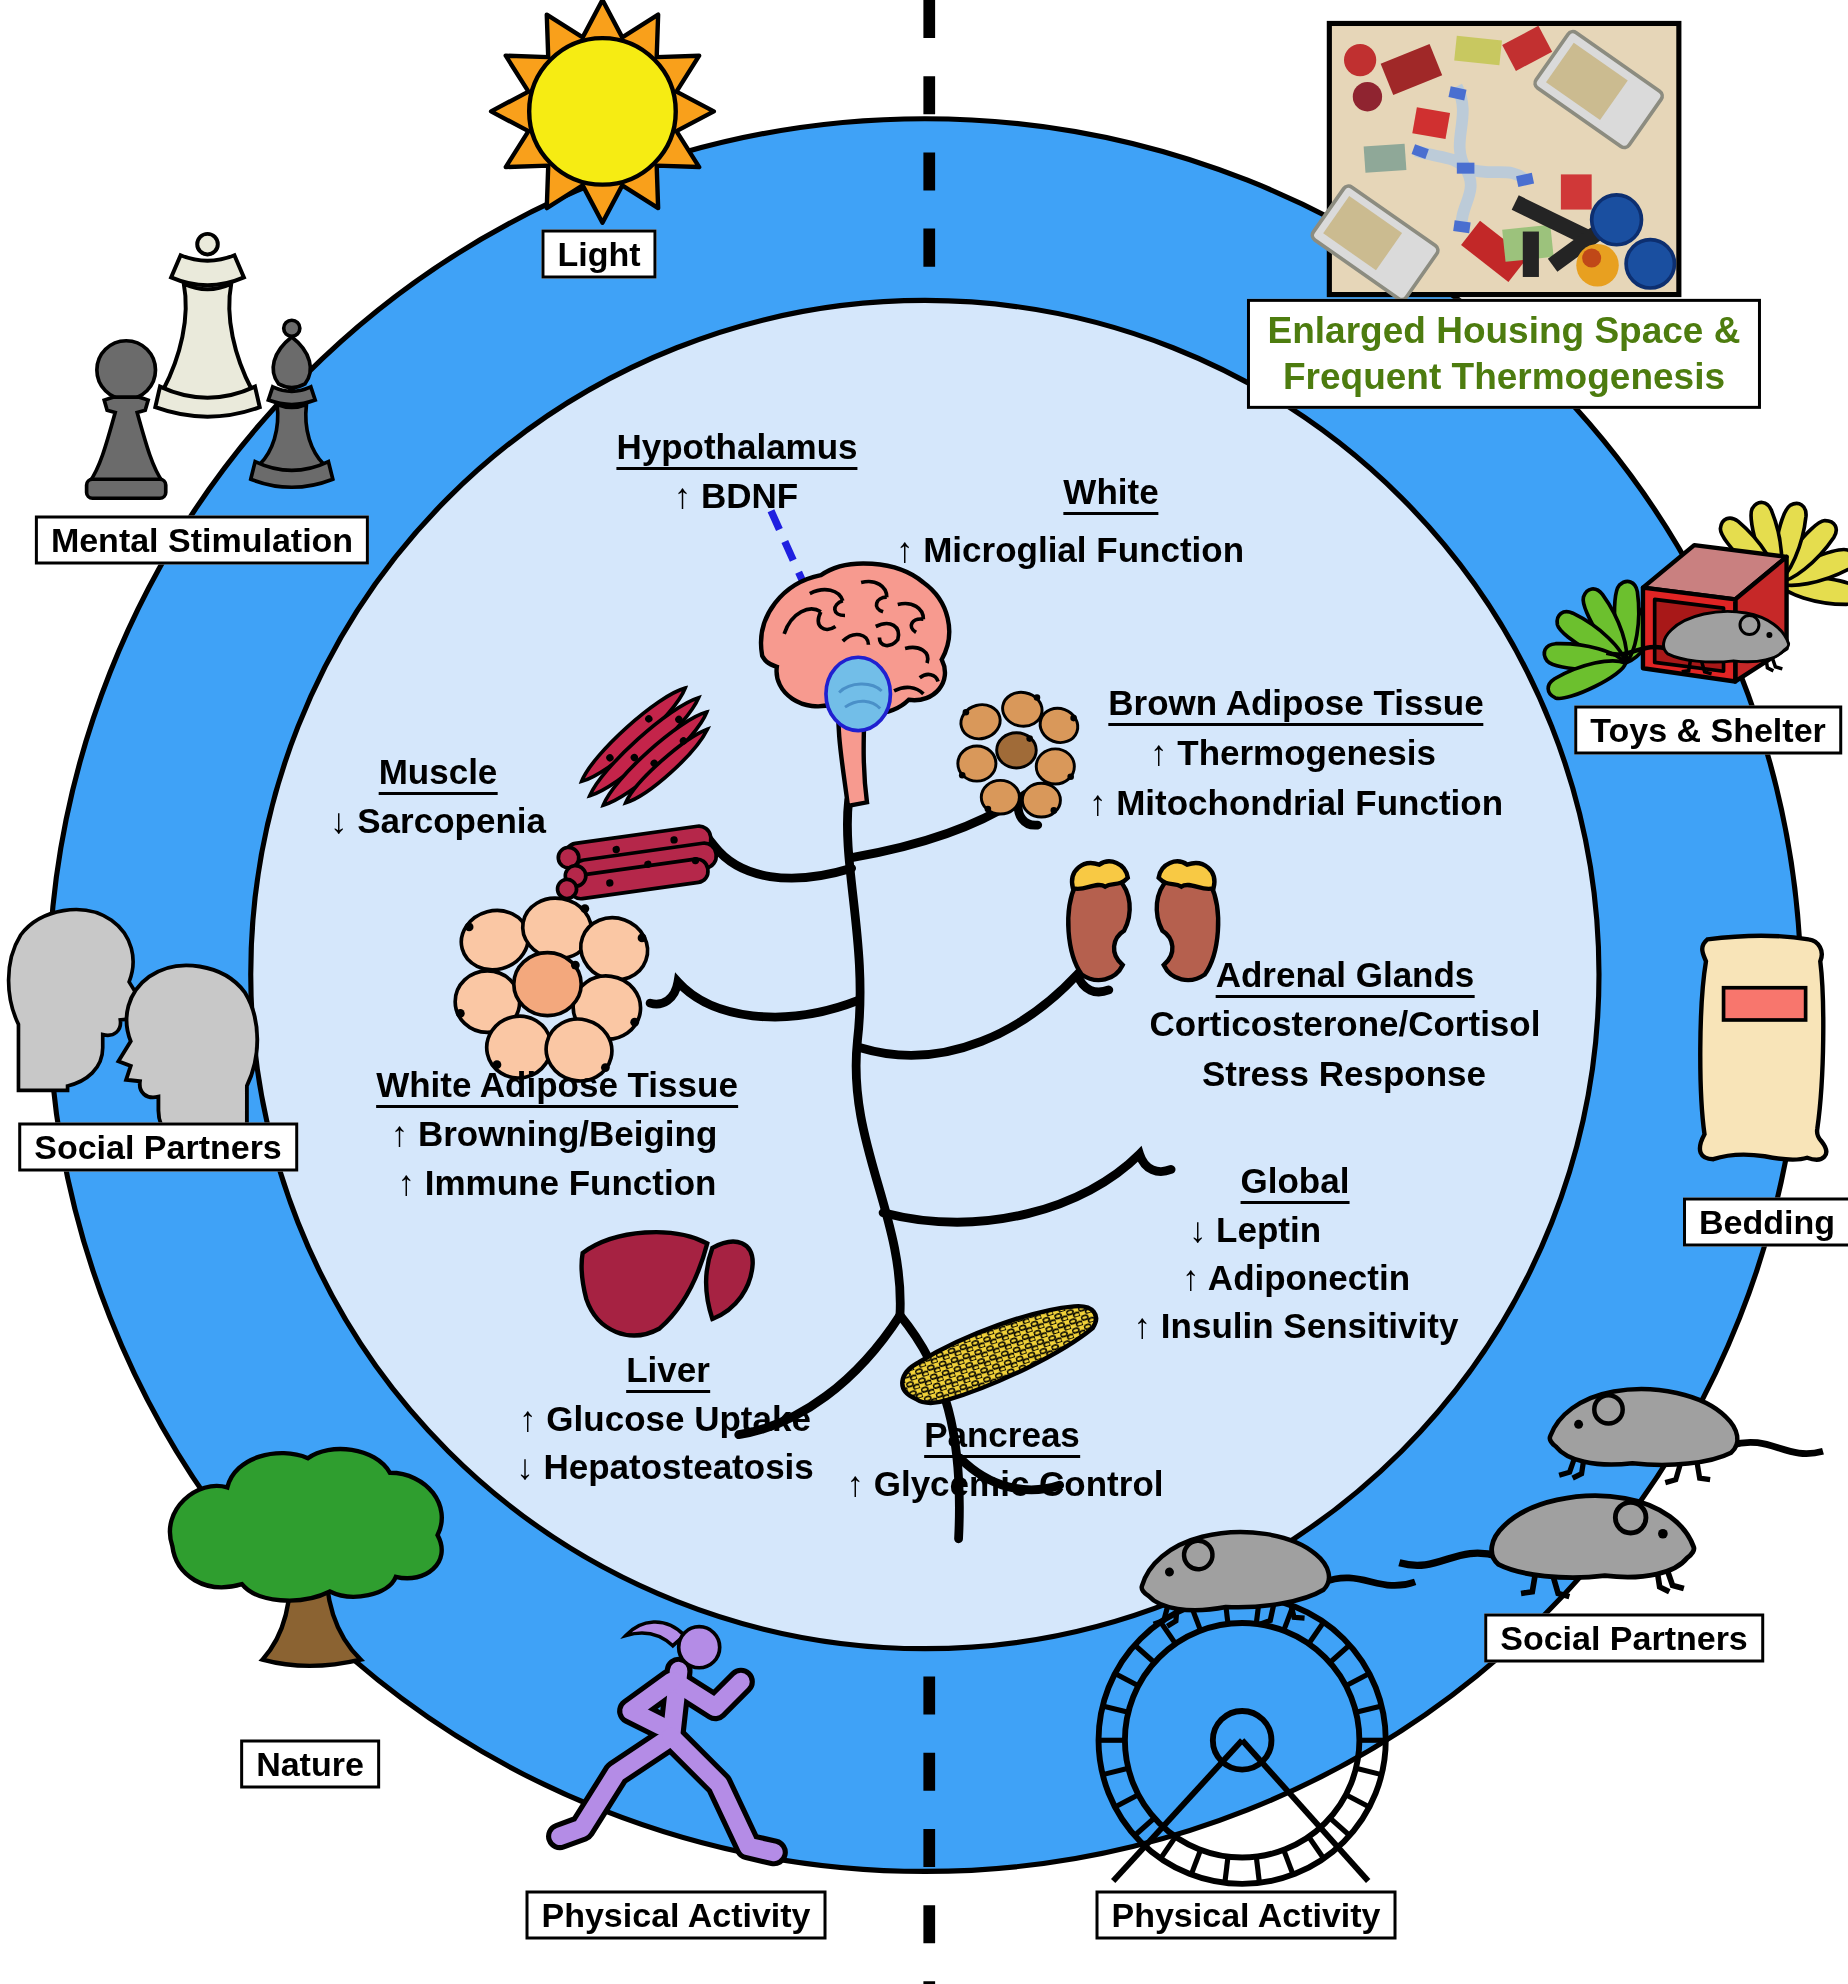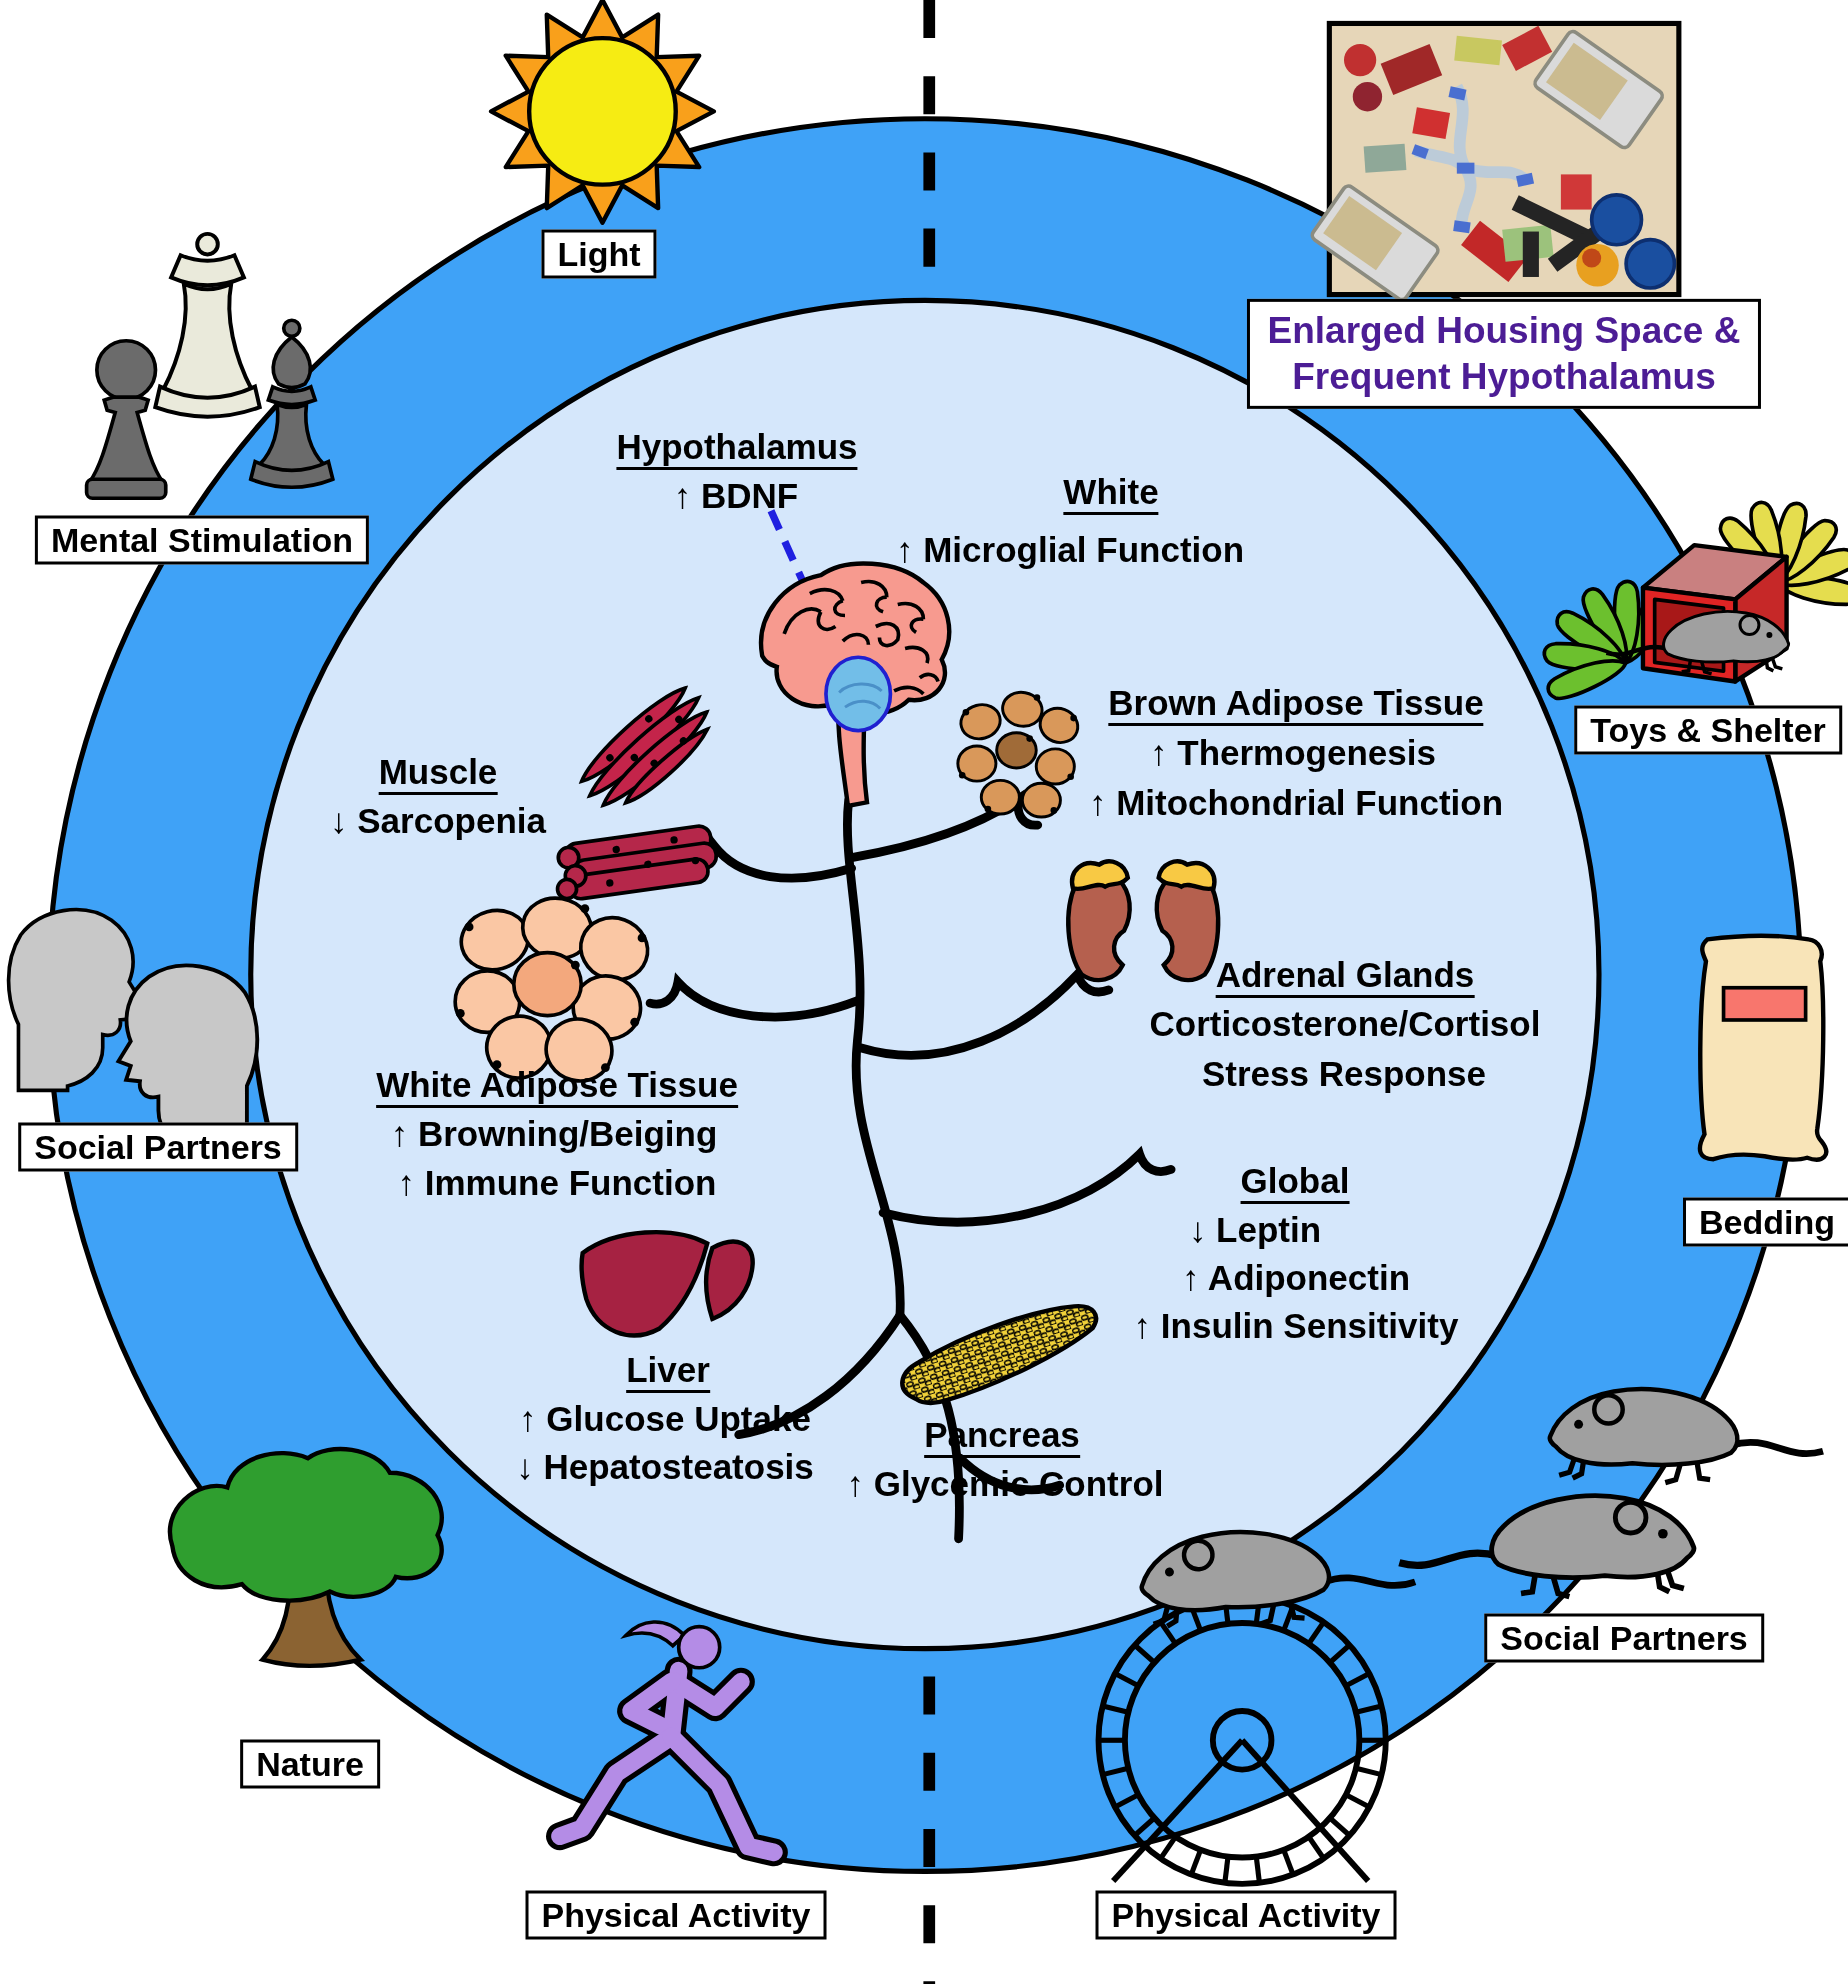--- a/index.html
+++ b/index.html
@@ -5,21 +5,21 @@
   html,body{margin:0;padding:0;background:#fff;}
   #stage{position:relative;width:1849px;height:1985px;background:#fff;overflow:hidden;
          font-family:"Liberation Sans","DejaVu Sans",sans-serif;}
   #art{position:absolute;left:0;top:0;z-index:1;}
   .tl{position:absolute;transform:translate(-50%,-50%);font-weight:700;font-size:35px;color:#000;
       white-space:nowrap;z-index:3;}
   .tl.title span{border-bottom:3.7px solid #000;padding-bottom:1px;}
   .box{position:absolute;transform:translate(-50%,-50%);background:#fff;border:3.7px solid #000;
        font-weight:700;font-size:34px;color:#000;padding:2px 13px;white-space:nowrap;z-index:4;}
   .caption{position:absolute;transform:translate(-50%,-50%);background:#fff;border:3.7px solid #000;
-       font-weight:700;font-size:37px;line-height:1.25;color:#4c1d95;padding:5.9px 17.6px;text-align:center;
+       font-weight:700;font-size:37px;line-height:1.25;color:#4d7c0f;padding:5.9px 17.6px;text-align:center;
        white-space:nowrap;z-index:4;}
 </style>
 </head>
 <body>
 
 <div id="stage">
 
 <svg id="art" width="1849" height="1985" viewBox="0 0 2523 2709" xmlns="http://www.w3.org/2000/svg">
   <defs>
     <pattern id="pdots" width="17" height="13" patternUnits="userSpaceOnUse">
@@ -371,21 +371,21 @@
 <div class="tl title" style="left:1002px;top:1435px"><span>Pancreas</span></div>
 <div class="tl" style="left:1005px;top:1484px">↑ Glycemic Control</div>
 
 <div class="box" style="left:599px;top:254px">Light</div>
 <div class="box" style="left:202px;top:540px">Mental Stimulation</div>
 <div class="box" style="left:158px;top:1147px">Social Partners</div>
 <div class="box" style="left:310px;top:1764px">Nature</div>
 <div class="box" style="left:676px;top:1915px">Physical Activity</div>
 <div class="caption" style="left:1504px;top:354px">
   <div>Enlarged Housing Space &amp;</div>
-  <div>Frequent Hypothalamus</div>
+  <div>Frequent Thermogenesis</div>
 </div>
 <div class="box" style="left:1708px;top:730px">Toys &amp; Shelter</div>
 <div class="box" style="left:1767px;top:1222px">Bedding</div>
 <div class="box" style="left:1624px;top:1638px">Social Partners</div>
 <div class="box" style="left:1246px;top:1915px">Physical Activity</div>
 
 </div>
 
 
 </body></html>

